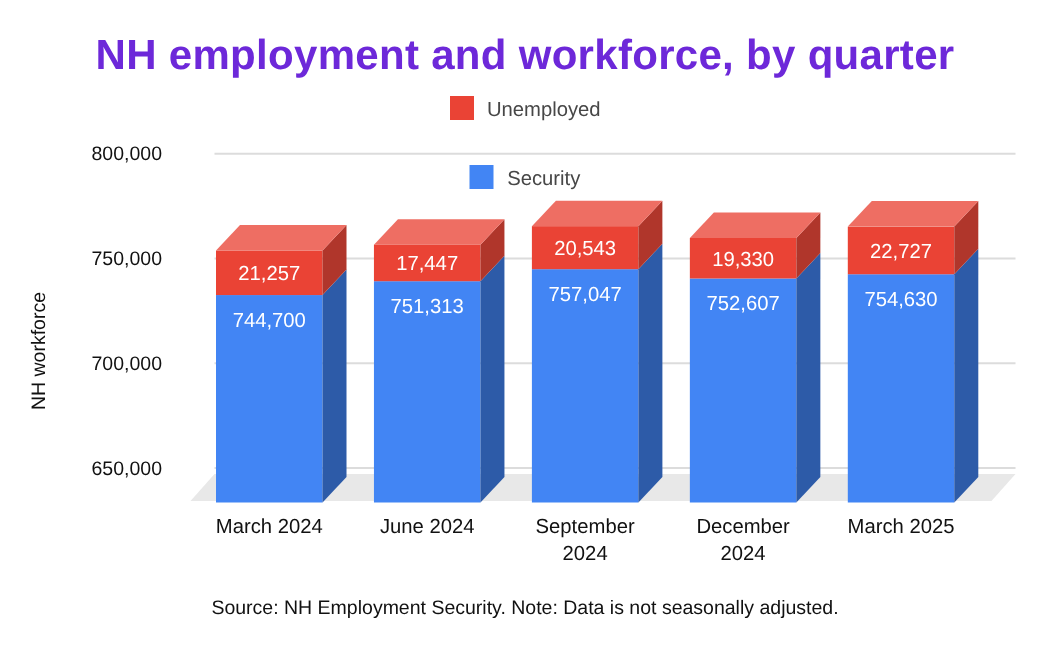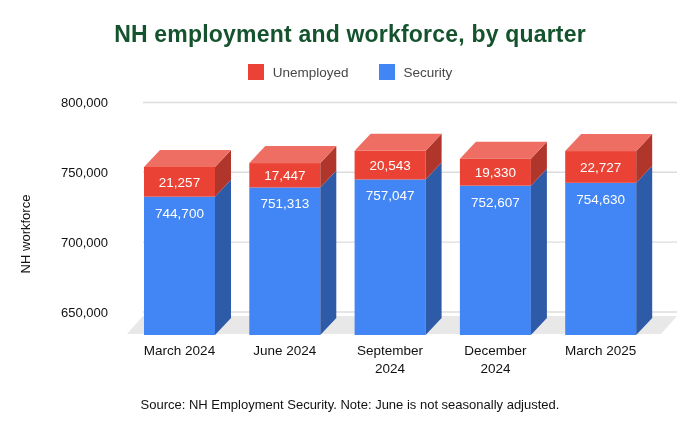--- a/index.html
+++ b/index.html
@@ -2,25 +2,25 @@
 <html><head>
 <meta charset="utf-8">
 <style>
   html,body{margin:0;padding:0;background:#ffffff;}
   .stage{
     position:relative;width:700px;height:433px;background:#ffffff;overflow:hidden;
     font-family:"Liberation Sans", sans-serif;
   }
   .chart-title{
     position:absolute;top:21px;left:0;width:700px;text-align:center;
-    font-size:23px;font-weight:bold;color:#14532d;letter-spacing:.2px;
+    font-size:28px;font-weight:bold;color:#6d28d9;letter-spacing:.2px;
   }
   .legend{
     position:absolute;top:64px;left:0;width:700px;
-    display:flex;justify-content:center;align-items:center;gap:30px;
+    display:flex;justify-content:center;align-items:center;gap:30px;flex-direction:column;
   }
   .legend-item{display:flex;align-items:center;gap:9px;}
   .legend-swatch{width:16px;height:16px;display:inline-block;}
   .legend-label{font-size:13.5px;color:#474747;}
   .source-note{
     position:absolute;top:397px;left:0;width:700px;text-align:center;
     font-size:13px;color:#111111;
   }
   svg text{font-family:"Liberation Sans", sans-serif;}
 </style>
@@ -90,14 +90,14 @@
       <rect x="565.2" y="182.83189" width="71" height="152.16811" fill="#4285F4"></rect>
       <rect x="565.2" y="151.082271" width="71" height="31.749618999999996" fill="#EA4335"></rect>
       <polygon points="636.2,182.83189 652.2,165.83189 652.2,318 636.2,335" fill="#2D5BA8"></polygon>
       <polygon points="636.2,151.082271 652.2,134.082271 652.2,165.83189 636.2,182.83189" fill="#B0362B"></polygon>
       <polygon points="565.2,151.082271 581.2,134.082271 652.2,134.082271 636.2,151.082271" fill="#EE6E63"></polygon>
       <text x="600.7" y="171.9570805" text-anchor="middle" font-size="13.5" fill="#FFFFFF">22,727</text>
       <text x="600.7" y="203.83189" text-anchor="middle" font-size="13.5" fill="#FFFFFF">754,630</text>
       <text x="600.7" y="355" text-anchor="middle" font-size="13.5" fill="#111111">March 2025</text>
     </svg>
 
-  <div class="source-note">Source: NH Employment Security. Note: June is not seasonally adjusted.</div>
+  <div class="source-note">Source: NH Employment Security. Note: Data is not seasonally adjusted.</div>
 </div>
 
 </body></html>

